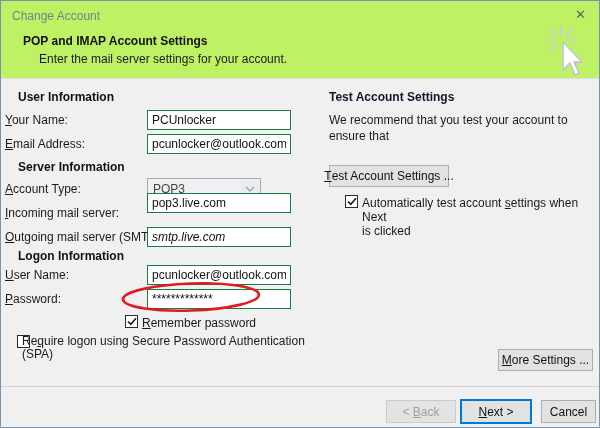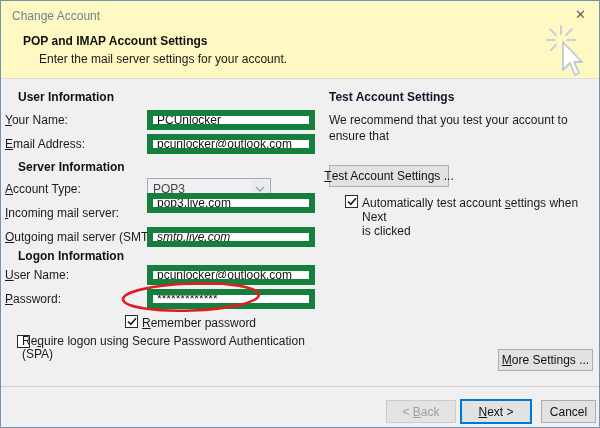--- a/index.html
+++ b/index.html
@@ -3,37 +3,37 @@
 <meta charset="utf-8">
 <style>
   html,body{margin:0;padding:0;background:#fff;}
   *{box-sizing:border-box;cursor:default;}
   .dialog{
     position:relative;width:600px;height:428px;
     background:#f0f0f0;border:1px solid #7793ad;
     font-family:"Liberation Sans","DejaVu Sans",sans-serif;
     font-size:12px;color:#1a1a1a;overflow:hidden;
   }
-  .header{position:absolute;left:0;top:0;width:598px;height:78px;background:#fef9c3;border-bottom:1px solid #dcdcdc;}
+  .header{position:absolute;left:0;top:0;width:598px;height:78px;background:#bef264;border-bottom:1px solid #dcdcdc;}
   .title{position:absolute;left:11px;top:8px;color:#75818f;font-size:12px;}
   .close{position:absolute;right:13px;top:7px;color:#5f5f5f;font-size:13px;line-height:13px;cursor:pointer;}
   .h1{position:absolute;left:22px;top:33px;font-weight:bold;color:#111;}
   .sub{position:absolute;left:38px;top:51px;color:#1a1a1a;}
   .wizicon{position:absolute;left:545px;top:24px;}
   .sect{position:absolute;left:17px;font-weight:bold;color:#111;}
   .sect-r{position:absolute;left:328px;font-weight:bold;color:#0f172a;}
   .lbl{position:absolute;left:4px;line-height:14px;white-space:nowrap;}
   .accel{text-decoration:underline;}
   .txt{
-    position:absolute;left:146px;width:168px;height:20px;
-    border:6px solid #15803d;background:#fff;padding:1px 4px;
+    position:absolute;left:146px;width:144px;height:20px;
+    border:1px solid #15803d;background:#fff;padding:1px 4px;
     font-family:"Liberation Sans","DejaVu Sans",sans-serif;font-size:12px;color:#111;
   }
   .combo{
-    position:absolute;left:146px;top:177px;width:124px;height:22px;
+    position:absolute;left:146px;top:177px;width:114px;height:22px;
     border:1px solid #a3aab4;background:#eef0f1;display:flex;align-items:center;gap:14px;
   }
   .combo-text{padding-left:5px;color:#454545;flex:1;}
   .combo-btn{width:18px;height:18px;margin-right:1px;display:flex;align-items:center;justify-content:center;background:#e9ebec;}
   .chk{position:absolute;width:13px;height:13px;border:1px solid #2b2b2b;background:#fff;display:flex;align-items:center;justify-content:center;cursor:pointer;}
   .chklbl{position:absolute;line-height:14px;}
   .para{position:absolute;left:328px;line-height:16px;color:#1a1a1a;}
   .btn{
     position:absolute;display:flex;align-items:center;justify-content:center;
     background:#e2e2e2;border:1px solid #adadad;font-size:12px;color:#111;

